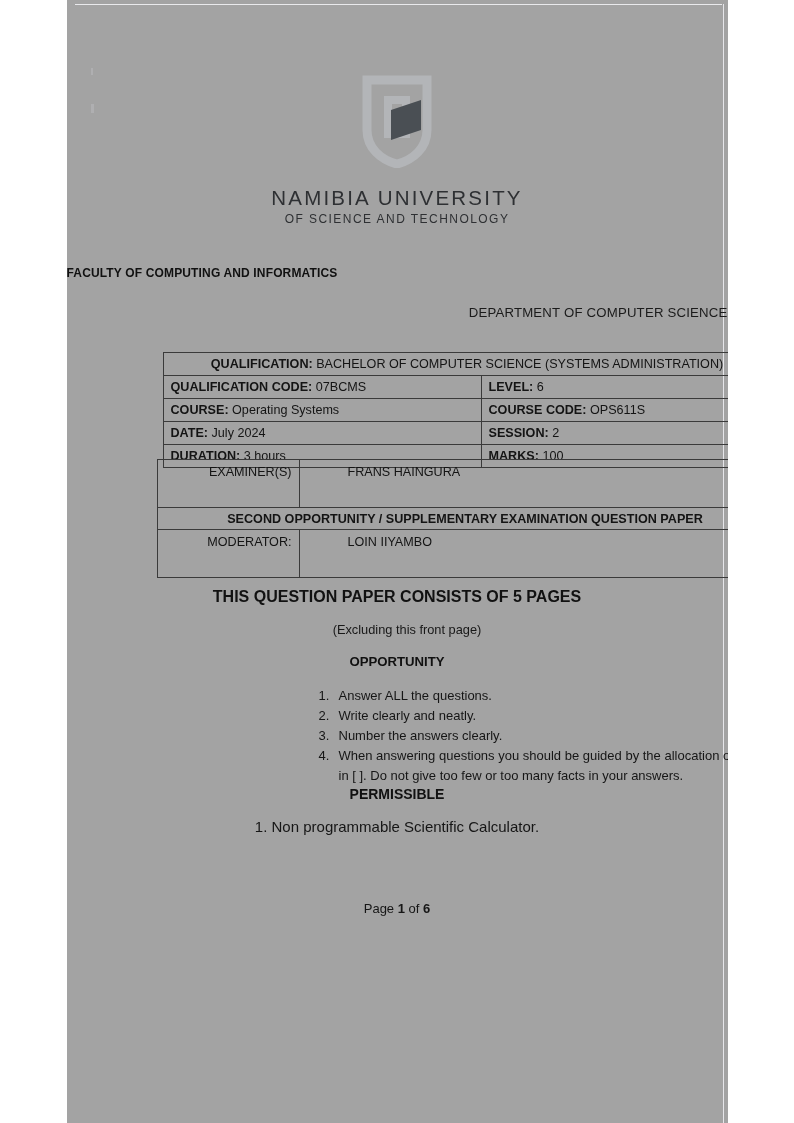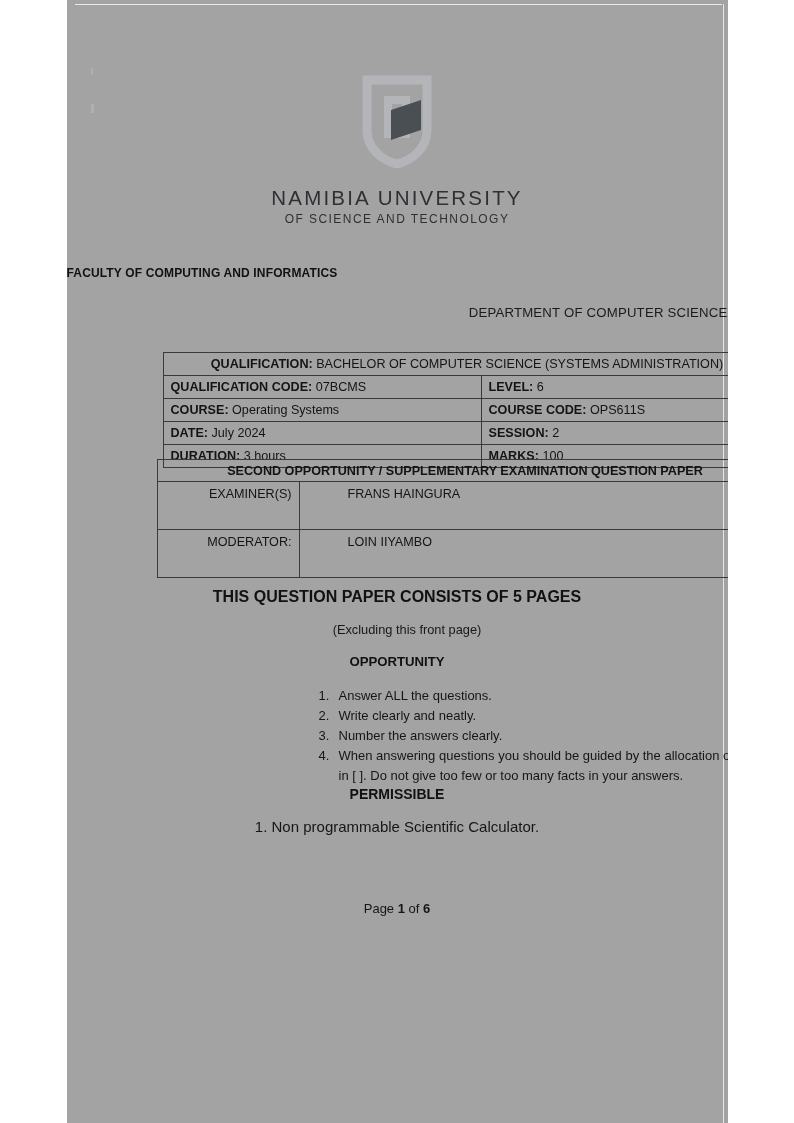--- a/index.html
+++ b/index.html
@@ -278,25 +278,25 @@
     </tbody>
   </table>
 
   <table class="info" id="exam-table">
     <colgroup>
         <col style="width:142px;">
         <col style="width:474px;">
       </colgroup>
     <tbody>
       <tr>
-        <td class="title-cell" colspan="2">SECOND OPPORTUNITY / SUPPLEMENTARY EXAMINATION QUESTION PAPER</td>
-      </tr>
-      <tr>
         <td class="role">EXAMINER(S)</td>
         <td class="person">FRANS HAINGURA</td>
+      </tr>
+      <tr>
+        <td class="title-cell" colspan="2">SECOND OPPORTUNITY / SUPPLEMENTARY EXAMINATION QUESTION PAPER</td>
       </tr>
       <tr>
         <td class="role">MODERATOR:</td>
         <td class="person">LOIN IIYAMBO</td>
       </tr>
     </tbody>
   </table>
 
   <div class="consists">THIS QUESTION PAPER CONSISTS OF 5 PAGES</div>
   <div class="excluding">(Excluding this front page)</div>

